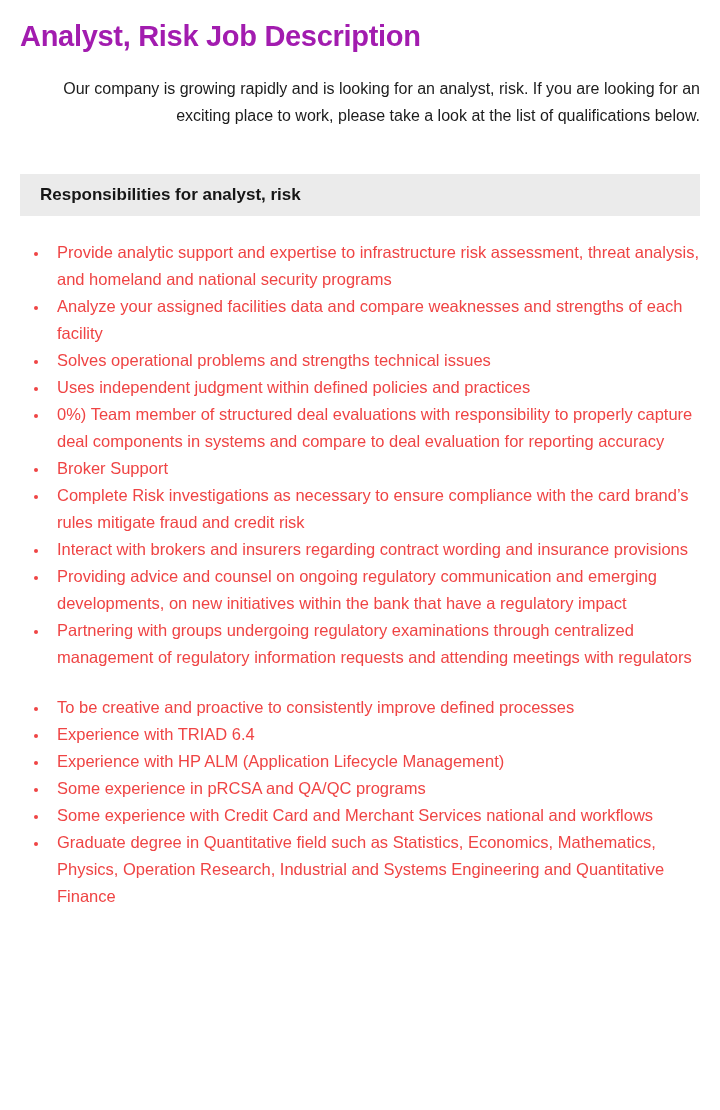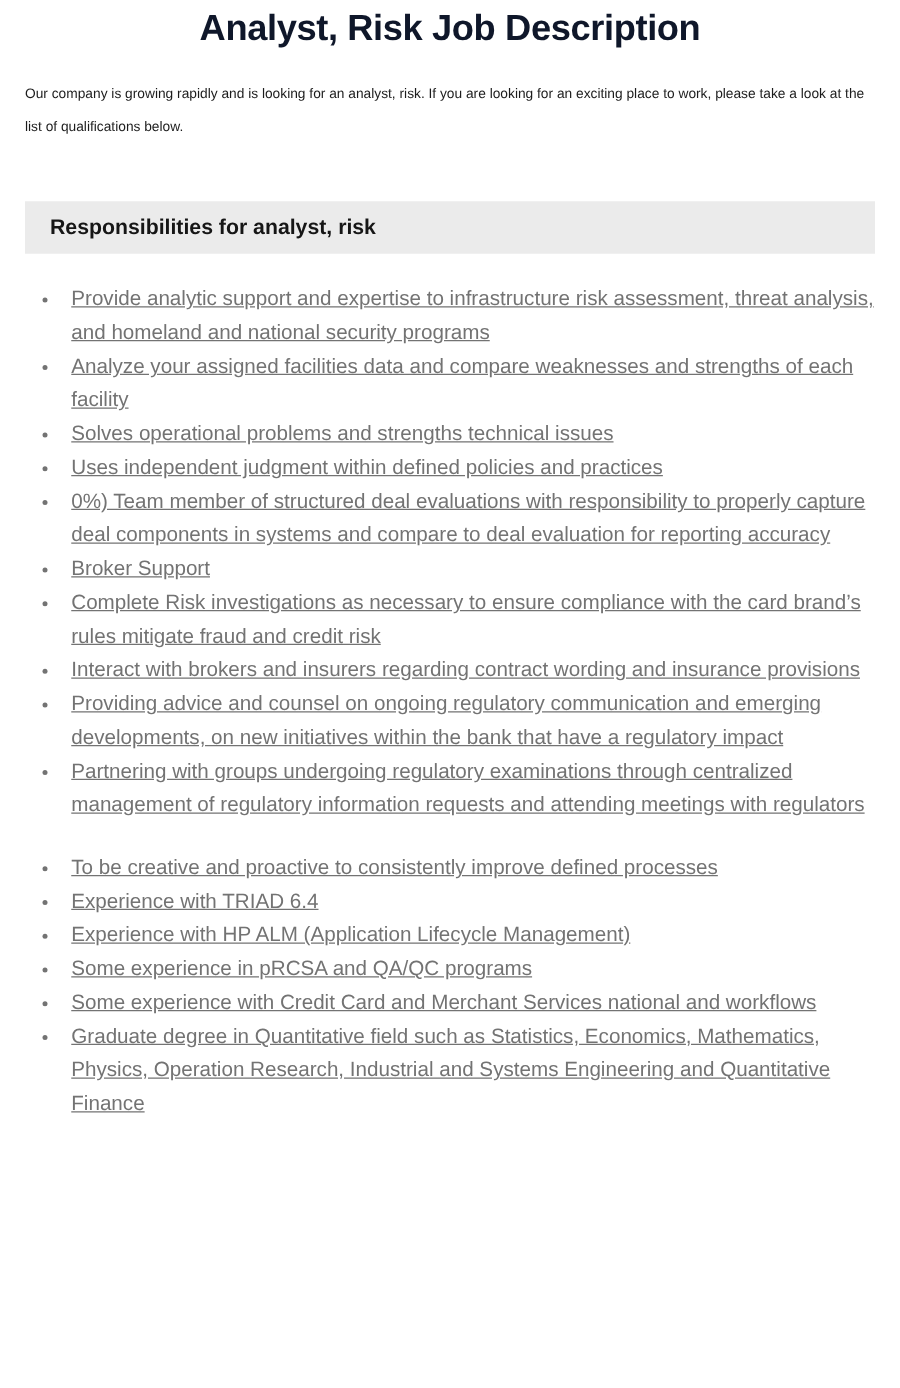--- a/index.html
+++ b/index.html
@@ -13,54 +13,54 @@
     font-family: "Liberation Sans", sans-serif;
     color: #1c1c1c;
     -webkit-font-smoothing: antialiased;
   }
   .page {
     padding: 0 20px;
     box-sizing: border-box;
   }
   .page-title {
     margin: 0;
-    padding-top: 5px;
-    text-align: center;
+    padding-top: 18px;
+    text-align: left;
     font-size: 29px;
     font-weight: 700;
     letter-spacing: -0.3px;
     line-height: 1.25;
-    color: #0f172a;
+    color: #a21caf;
   }
   .intro {
     margin: 21px 0 0 0;
-    font-size: 11px;
+    font-size: 16px;
     line-height: 27px;
     color: #1c1c1c;
+    text-align: right;
   }
   .section-bar {
     margin-top: 45px;
     background: #ebebeb;
     padding: 11px 20px 12px 20px;
     font-size: 17px;
     font-weight: 700;
     color: #161616;
     line-height: 19px;
   }
   ul.bullet-list {
     margin: 23px 0 0 0;
     padding-left: 29px;
     list-style: disc outside;
   }
   ul.bullet-list li {
     font-size: 16.5px;
     line-height: 27px;
     padding-left: 8px;
-    color: #737373;
-    text-decoration: underline;
+    color: #ef4444;
   }
   ul.bullet-list li::marker {
     font-size: 14px;
   }
   .section + .section {
     margin-top: 3px;
   }
 </style>
 </head>
 <body>

